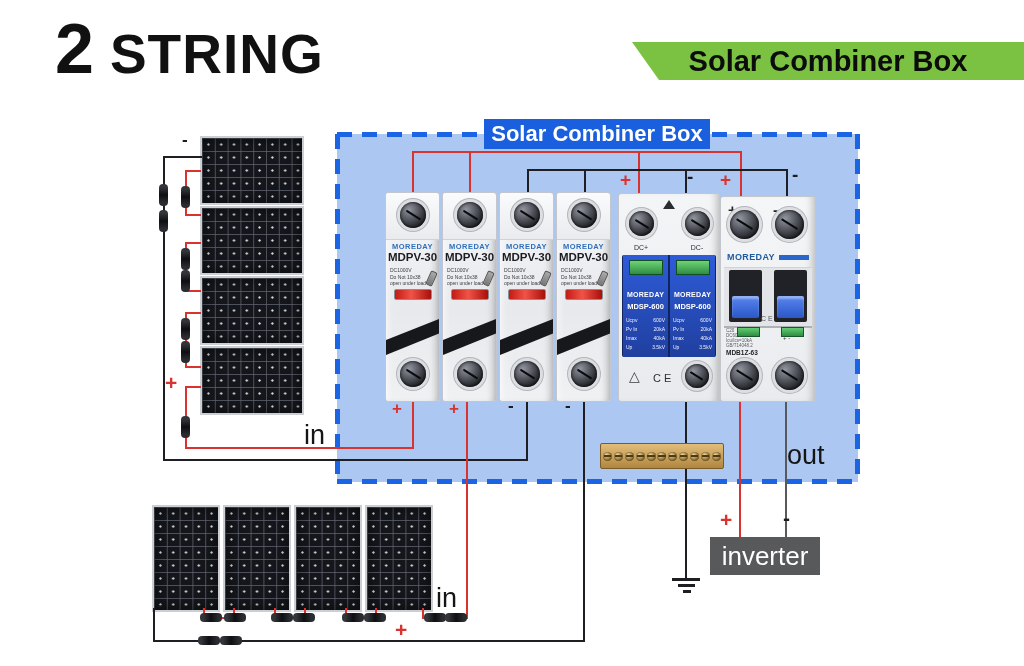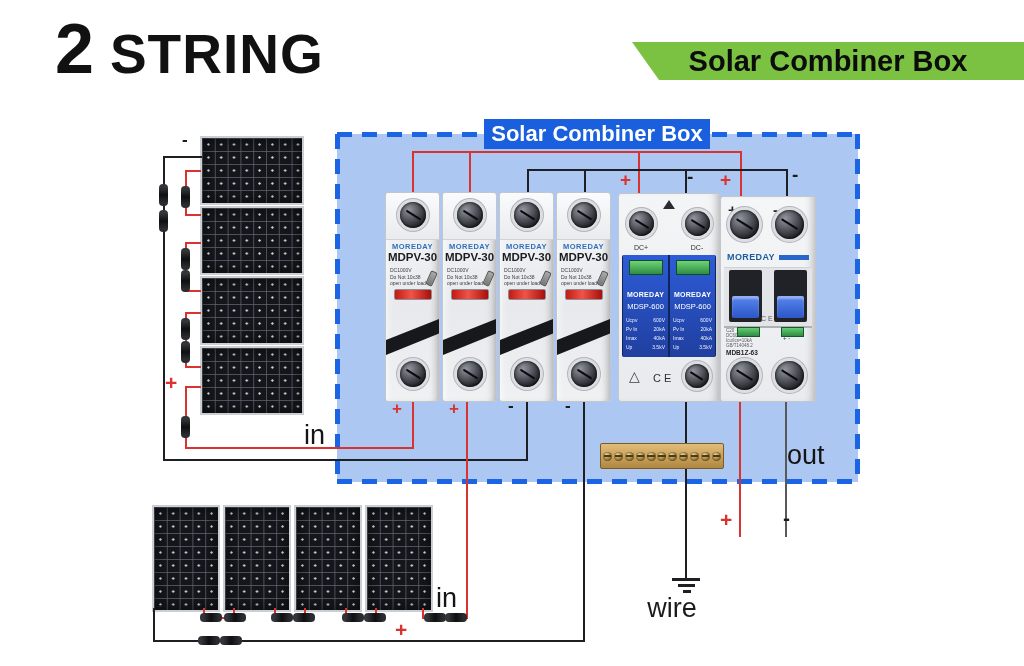--- a/index.html
+++ b/index.html
@@ -57,21 +57,21 @@
   
   .spd{position:absolute;left:618px;top:193px;width:100px;height:207px;border:1px solid #c3c6ca;border-radius:3px;
     background:linear-gradient(180deg,#f4f5f7,#e8eaed);box-shadow:inset -8px 0 10px -7px rgba(0,0,0,.3);}
   .spd .notch{position:absolute;left:44px;top:6px;width:12px;height:9px;background:#2b2c2f;clip-path:polygon(0 100%,50% 0,100% 100%);}
   .spd .tlabel{position:absolute;top:50px;font-size:7px;color:#2c2d31;width:40px;text-align:center;}
   .spd .blue{position:absolute;left:3px;right:3px;top:61px;height:102px;display:flex;background:#10245e;border-radius:2px;}
   .spd .pole{flex:1;margin:0 1px;background:linear-gradient(180deg,#2e5cd8,#203f9f);position:relative;}
   .spd .win{position:absolute;left:50%;transform:translateX(-50%);top:5px;width:32px;height:13px;
     background:linear-gradient(180deg,#6ed377,#2f8c42);border:1px solid #134d22;}
   .spd .pbrand{position:absolute;top:36px;width:100%;text-align:center;font-size:7px;font-weight:bold;color:#fff;letter-spacing:.3px;}
-  .spd .pmodel{position:absolute;top:47px;width:100%;text-align:center;font-size:7.5px;font-weight:normal;color:#fff;}
+  .spd .pmodel{position:absolute;top:47px;width:100%;text-align:center;font-size:7.5px;font-weight:bold;color:#fff;}
   .spd .row{position:absolute;left:3px;right:3px;display:flex;justify-content:space-between;font-size:5px;color:#eef1ff;}
   .spd .foot-tri{position:absolute;left:10px;top:174px;font-size:14px;color:#3a3b3e;}
   .spd .foot-ce{position:absolute;left:34px;top:178px;font-size:11px;letter-spacing:3px;color:#2e2f33;}
   
   .brk{position:absolute;left:720px;top:196px;width:94px;height:204px;border:1px solid #c3c6ca;border-radius:3px;
     background:linear-gradient(180deg,#f5f6f8,#e9ebee);box-shadow:inset -8px 0 10px -7px rgba(0,0,0,.3);}
   .brk .sign{position:absolute;top:4px;font-size:15px;font-weight:bold;color:#232427;}
   .brk .brand{position:absolute;left:6px;top:55px;font-size:9px;font-weight:bold;color:#1d5a9e;letter-spacing:.4px;}
   .brk .bbar{position:absolute;right:6px;top:58px;width:30px;height:5px;background:#2a66c9;}
   .brk .swzone{position:absolute;left:3px;right:3px;top:70px;height:58px;background:#e2e4e8;border-top:1px solid #cfd2d6;border-bottom:2px solid #aeb1b6;}
@@ -379,16 +379,18 @@
   <div class="plab blk" style="left:792px;top:164px;font-size:19px;">-</div>
   <div class="plab red" style="left:720px;top:508px;font-size:21px;">+</div>
   <div class="plab blk" style="left:783px;top:506px;font-size:21px;">-</div>
   <div class="plab red" style="left:395px;top:618px;font-size:21px;">+</div>
   <div class="plab blk" style="left:158px;top:598px;font-size:13px;">-</div>
 
   <div class="iolab" style="left:304px;top:420px;">in</div>
   <div class="iolab" style="left:436px;top:583px;">in</div>
   <div class="iolab" style="left:787px;top:440px;">out</div>
   <div class="gwrap">
-    <div>wire</div>
+  </div>
+  <div class="inv" style="background:#58595b;">
+    <span>inverter</span>
   </div>
 
 </div>
 
 </body></html>

